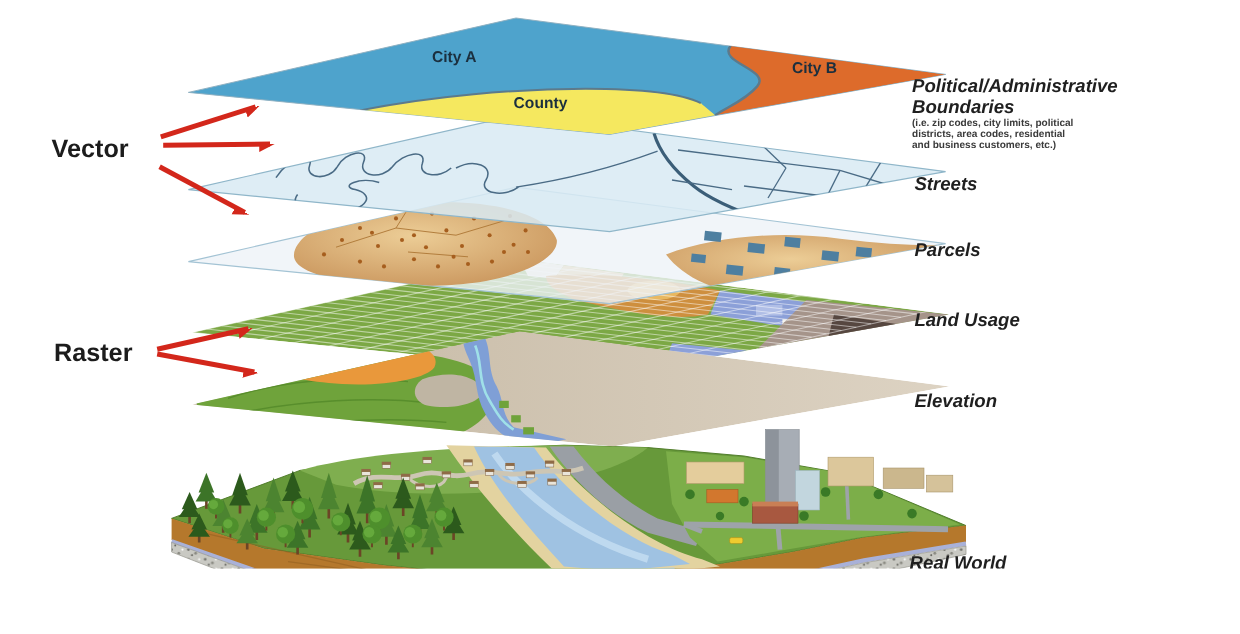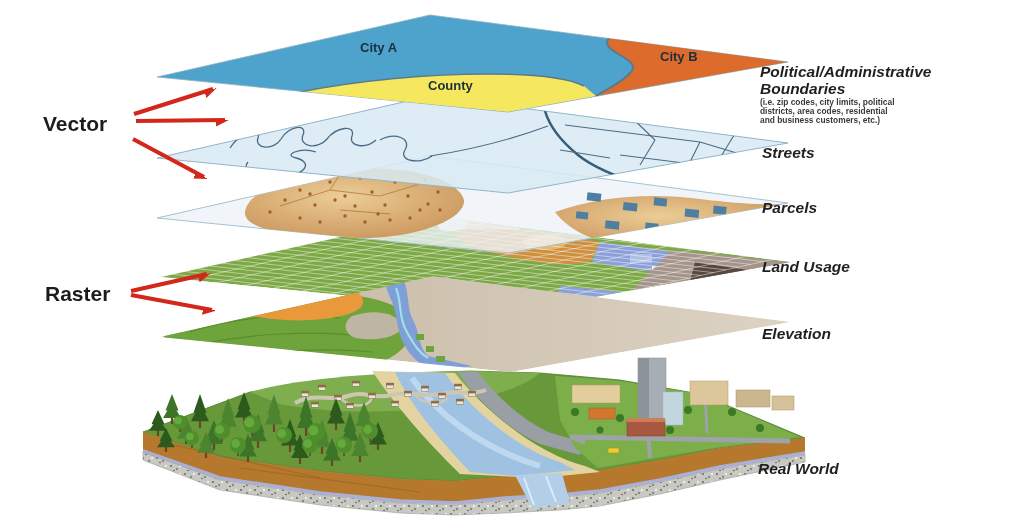--- a/index.html
+++ b/index.html
@@ -1,16 +1,16 @@
 <!DOCTYPE html>
 <html><head>
 <meta charset="utf-8">
 <style>
   html,body{margin:0;padding:0;background:#ffffff;}
-  #stage{position:relative;width:1033px;height:528px;background:#ffffff;overflow:hidden;
+  #stage{position:relative;width:1033px;height:474px;background:#ffffff;overflow:hidden;
          font-family:"Liberation Sans",sans-serif;}
   svg text{font-family:"Liberation Sans",sans-serif;}
   .side-label{font-weight:bold;font-style:italic;fill:#1f1f1f;font-size:15.5px;}
   .side-note{font-weight:bold;fill:#3a3a3a;font-size:8.4px;}
   .group-label{font-weight:bold;fill:#1c1c1c;font-size:21px;}
   .map-label{font-weight:bold;fill:#1b2f3e;font-size:13px;}
 </style>
 </head>
 <body>
 

